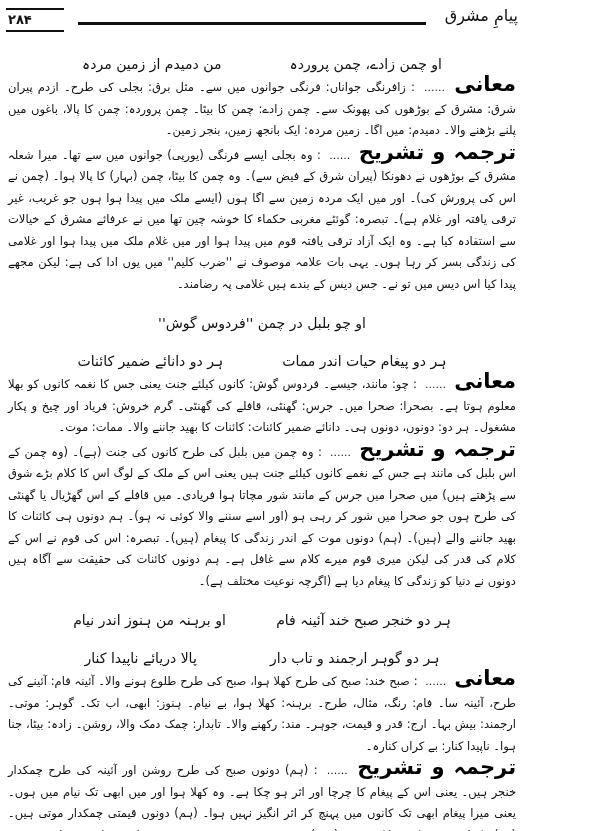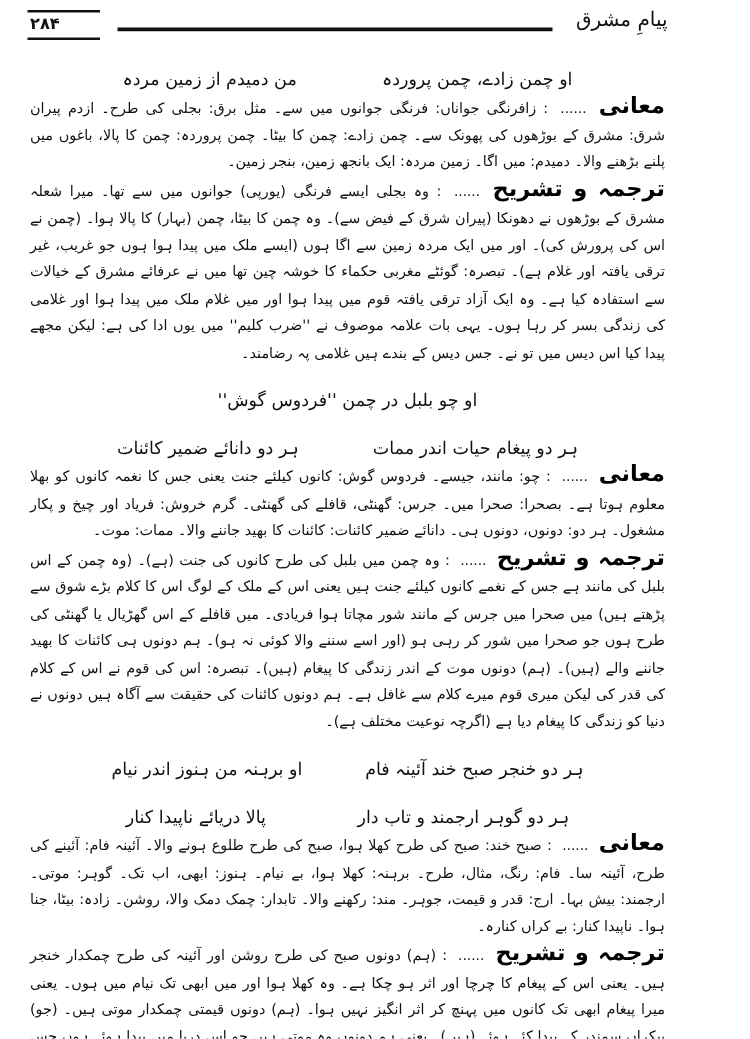--- a/index.html
+++ b/index.html
@@ -1,20 +1,20 @@
 <!DOCTYPE html>
 <html><head>
 <meta charset="utf-8">
 <style>
   html, body { margin: 0; padding: 0; background: #ffffff; }
   body {
     width: 600px; height: 831px; overflow: hidden; position: relative;
     font-family: "DejaVu Sans", sans-serif; color: #111;
   }
-  .page { position: absolute; left: 16px; top: 0; width: 524px; height: 831px; }
+  .page { position: absolute; left: 0; top: 0; width: 524px; height: 831px; }
   .header {
     position: absolute; top: 6px; left: 6px; right: 6px; height: 26px;
   }
   .page-num {
     position: absolute; left: 0; top: 2px; width: 56px; height: 20px;
     border-top: 2px solid #111; border-bottom: 2px solid #111;
     font-size: 13px; font-weight: bold; line-height: 20px; padding-left: 2px;
   }
   .header-rule {
     position: absolute; left: 72px; right: 92px; top: 16px; height: 3px; background: #111;
@@ -28,21 +28,21 @@
   .verse {
     display: flex; justify-content: space-around; font-size: 14px;
     line-height: 19px; padding: 0 40px; direction: rtl;
   }
   .verse span { white-space: nowrap; margin-top: 19px; }
   .para {
     font-size: 11.5px; line-height: 21.5px; text-align: justify;
     direction: rtl; margin: 0;
   }
   .label {
-    font-weight: bold; font-size: 18px; letter-spacing: 1px; color: #000;
+    font-weight: bold; font-size: 21px; letter-spacing: 1px; color: #000;
   }
   .dots { font-size: 11px; margin: 0 4px; }
 </style>
 </head>
 <body>
 
 <div class="page">
   <div class="header">
     <div class="page-num">۲۸۴</div>
     <div class="header-rule"></div>

